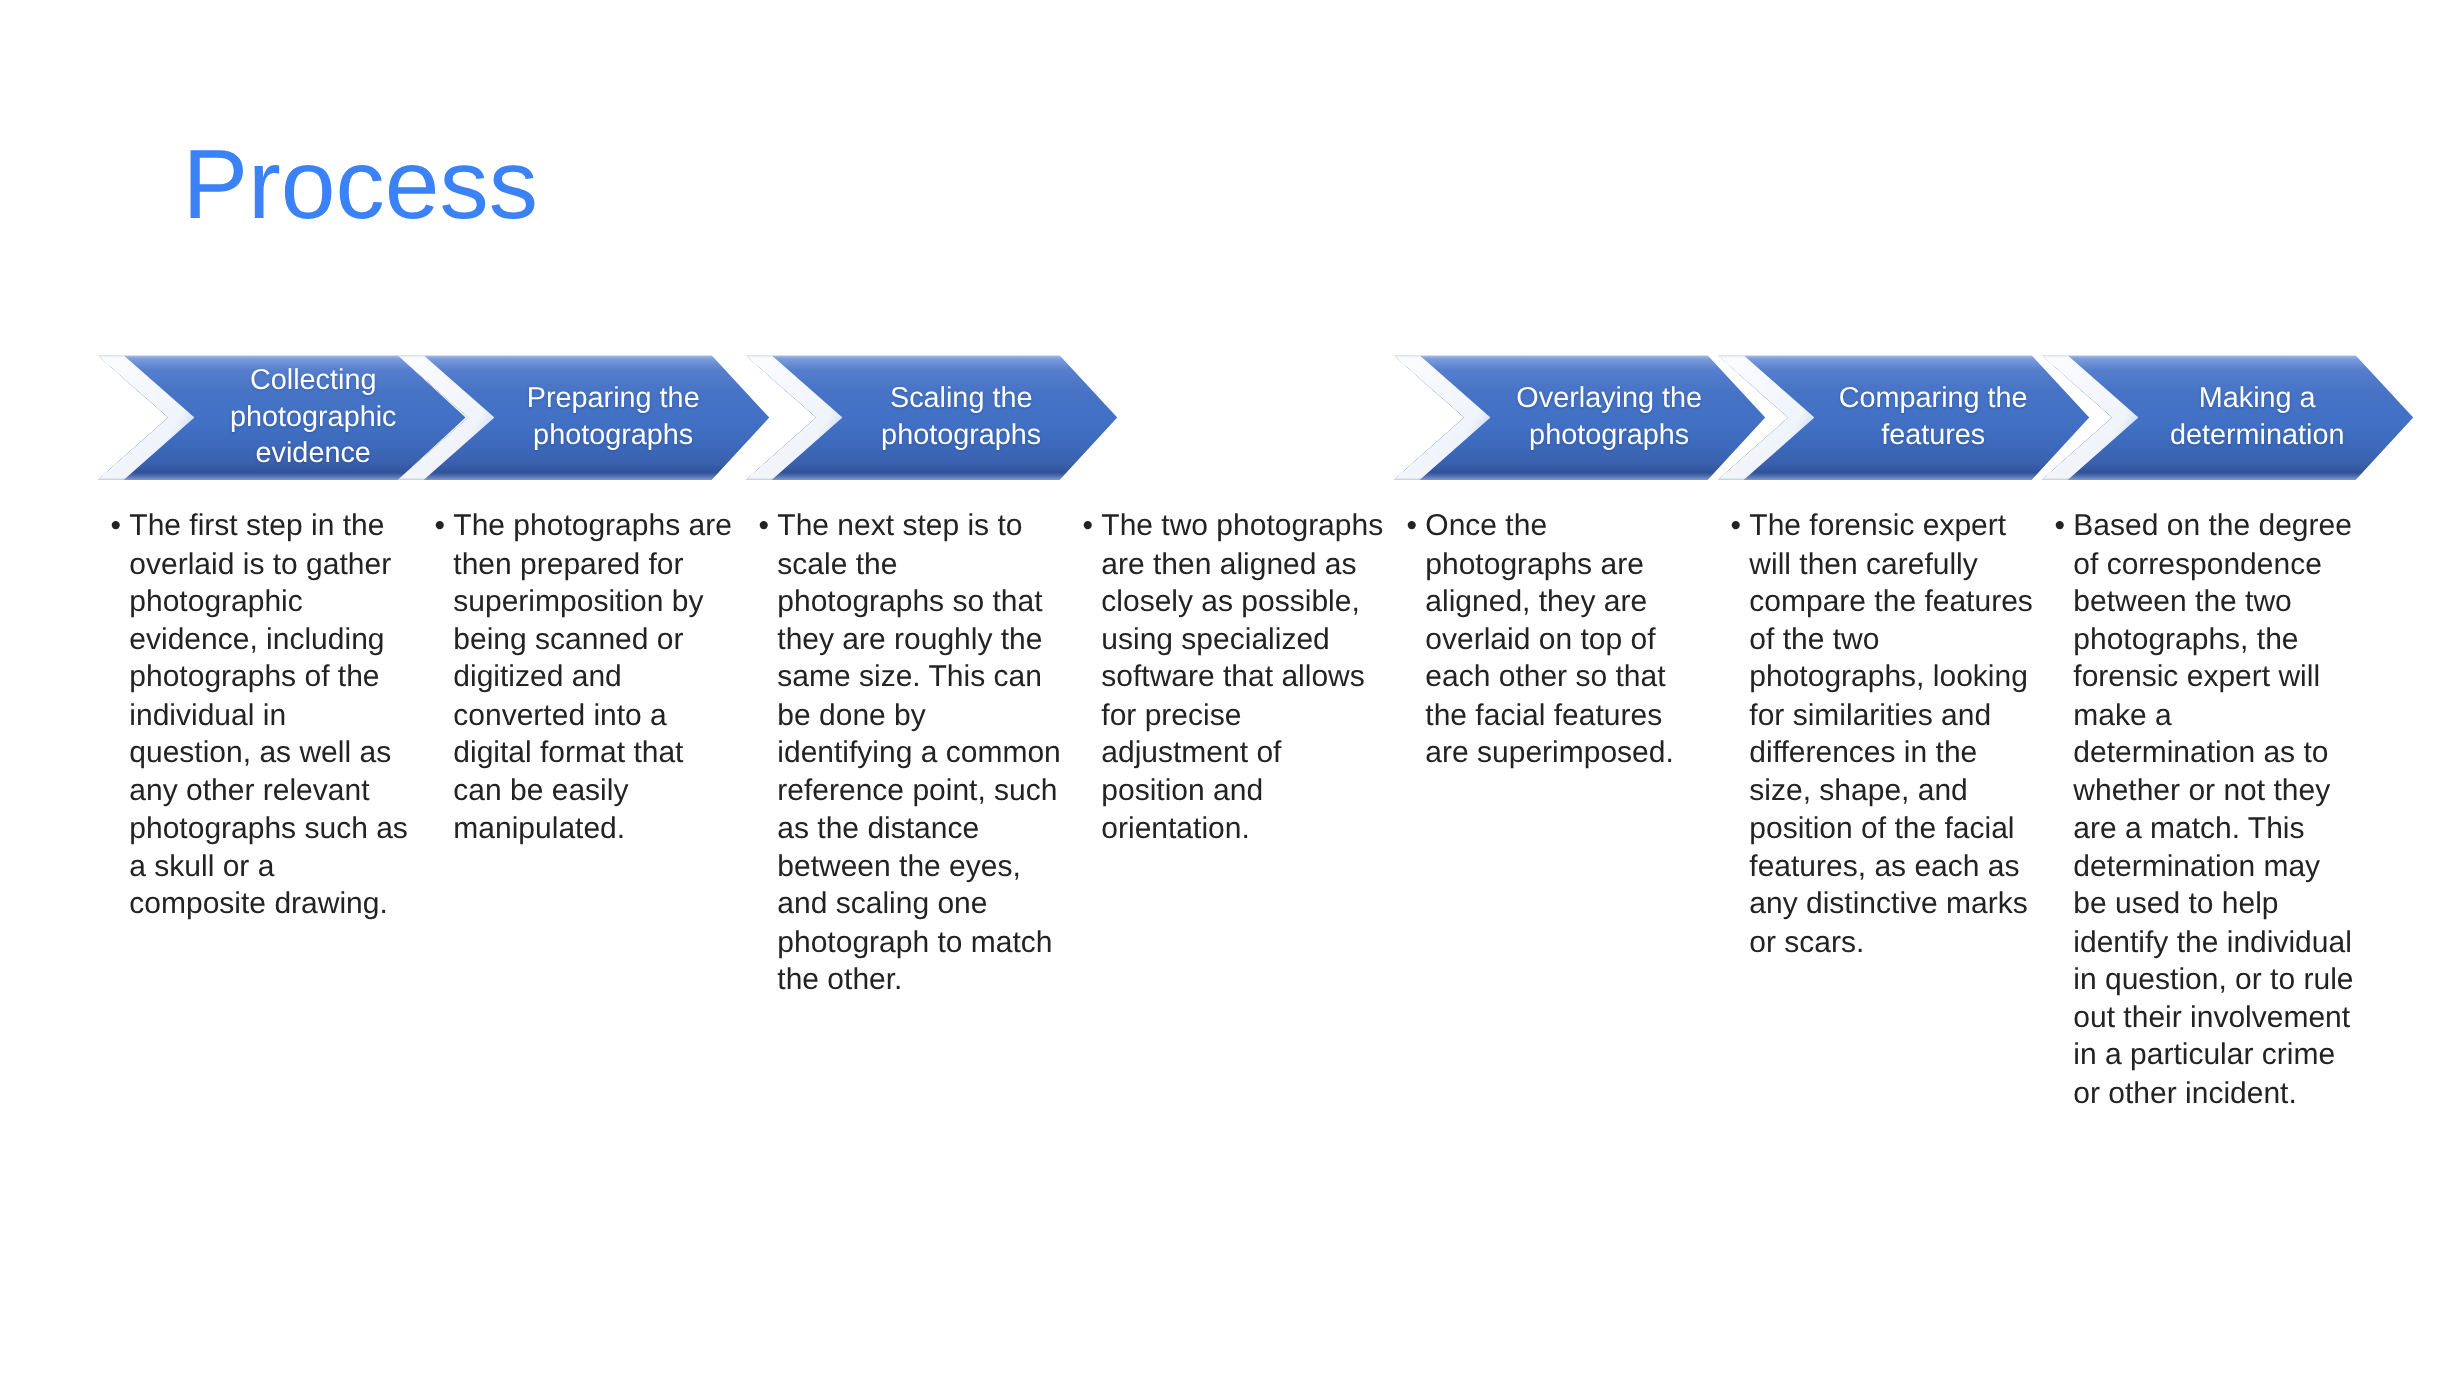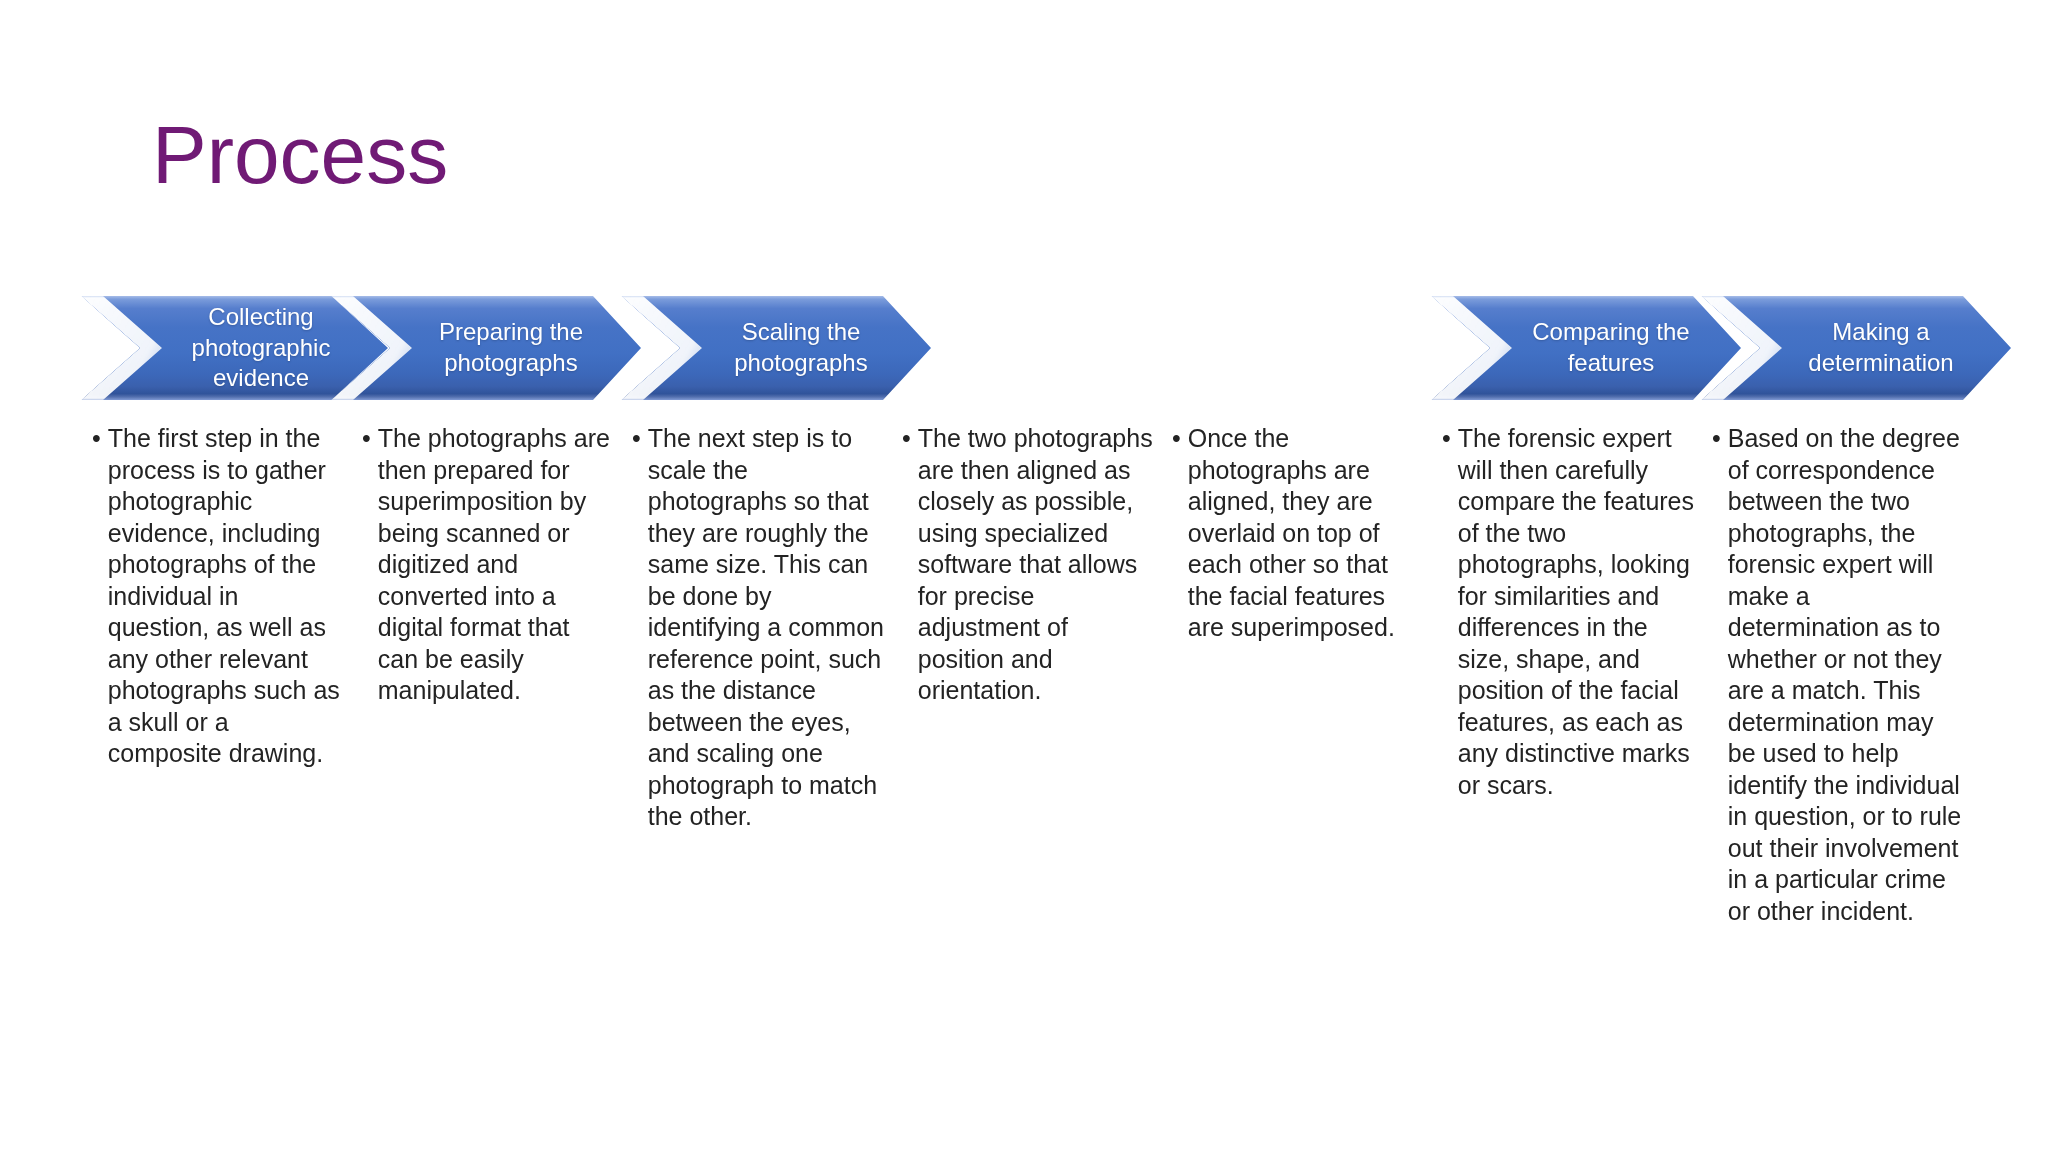--- a/index.html
+++ b/index.html
@@ -17,21 +17,21 @@
     height: 1152px;
     background: #ffffff;
   }
   .title {
     position: absolute;
     left: 152px;
     top: 108px;
     margin: 0;
     font-size: 82px;
     font-weight: 400;
-    color: #701a75;
+    color: #3b82f6;
     letter-spacing: 0px;
     font-family: "Liberation Sans", sans-serif;
   }
   .chevrons {
     position: absolute;
     left: 0;
     top: 291px;
     width: 1804px;
     height: 114px;
   }
@@ -154,20 +154,28 @@
   <div class="chev" style="left: 616px; z-index: 3;">
     <div class="chev-outer">
       <div class="chev-inner">
         <div class="swoosh"></div>
         <div class="chev-label">Scaling the photographs</div>
       </div>
     </div>
   </div>
 
 
+  <div class="chev" style="left: 1156px; z-index: 5;">
+    <div class="chev-outer">
+      <div class="chev-inner">
+        <div class="swoosh"></div>
+        <div class="chev-label">Overlaying the photographs</div>
+      </div>
+    </div>
+  </div>
 
   <div class="chev" style="left: 1426px; z-index: 6;">
     <div class="chev-outer">
       <div class="chev-inner">
         <div class="swoosh"></div>
         <div class="chev-label">Comparing the features</div>
       </div>
     </div>
   </div>
 
@@ -176,21 +184,21 @@
       <div class="chev-inner">
         <div class="swoosh"></div>
         <div class="chev-label">Making a determination</div>
       </div>
     </div>
   </div>
 </div>
   <div class="descriptions" id="descs">
   <div class="desc" style="left: 92px;">
     <span class="bullet">•</span>
-    <span class="desc-text">The first step in the process is to gather photographic evidence, including photographs of the individual in question, as well as any other relevant photographs such as a skull or a composite drawing.</span>
+    <span class="desc-text">The first step in the overlaid is to gather photographic evidence, including photographs of the individual in question, as well as any other relevant photographs such as a skull or a composite drawing.</span>
   </div>
 
   <div class="desc" style="left: 362px;">
     <span class="bullet">•</span>
     <span class="desc-text">The photographs are then prepared for superimposition by being scanned or digitized and converted into a digital format that can be easily manipulated.</span>
   </div>
 
   <div class="desc" style="left: 632px;">
     <span class="bullet">•</span>
     <span class="desc-text">The next step is to scale the photographs so that they are roughly the same size. This can be done by identifying a common reference point, such as the distance between the eyes, and scaling one photograph to match the other.</span>

